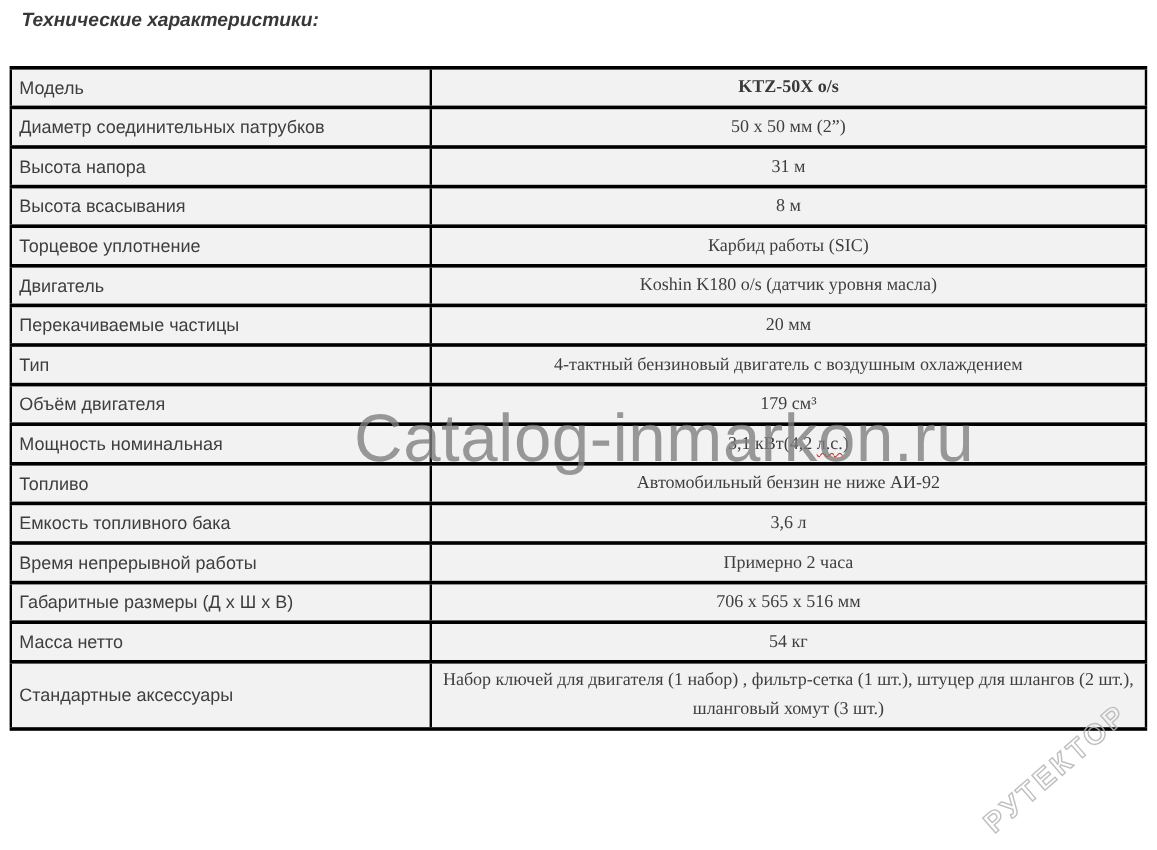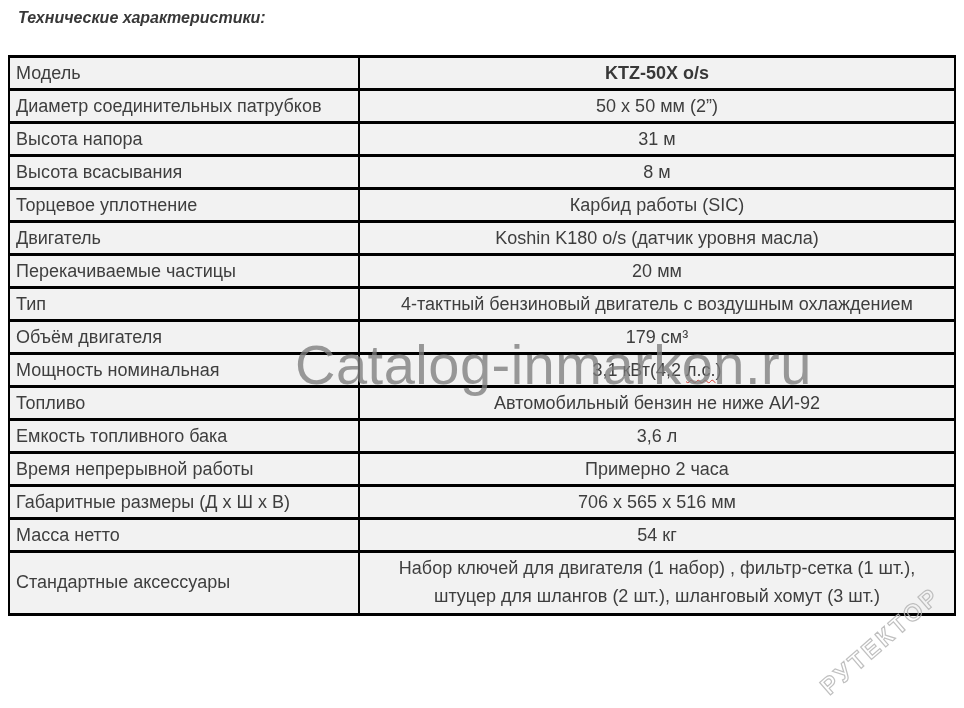--- a/index.html
+++ b/index.html
@@ -22,27 +22,27 @@
     margin-left: 8px;
     width: 948px;
     table-layout: fixed;
   }
   table.spec td {
     border: 2px solid #000000;
     border-top-width: 3px;
     border-bottom-width: 3px;
     background: #f2f2f2;
     color: #3e3e3e;
-    font-size: 18px;
+    font-size: 15px;
     height: 33px;
     padding: 2px 6px;
     vertical-align: middle;
   }
   td.lbl { width: 350px; text-align: left; }
-  td.val { text-align: center; }
+  td.val { text-align: center; font-family: Liberation Serif, serif; }
   td.val.bold { font-weight: bold; color: #383838; }
   tr.tall td { height: 56px; line-height: 1.55; }
   .sp {
     text-decoration-line: underline;
     text-decoration-style: wavy;
     text-decoration-color: #d43b30;
     text-decoration-thickness: 1px;
     text-underline-offset: 3px;
   }
   .wm-center {

